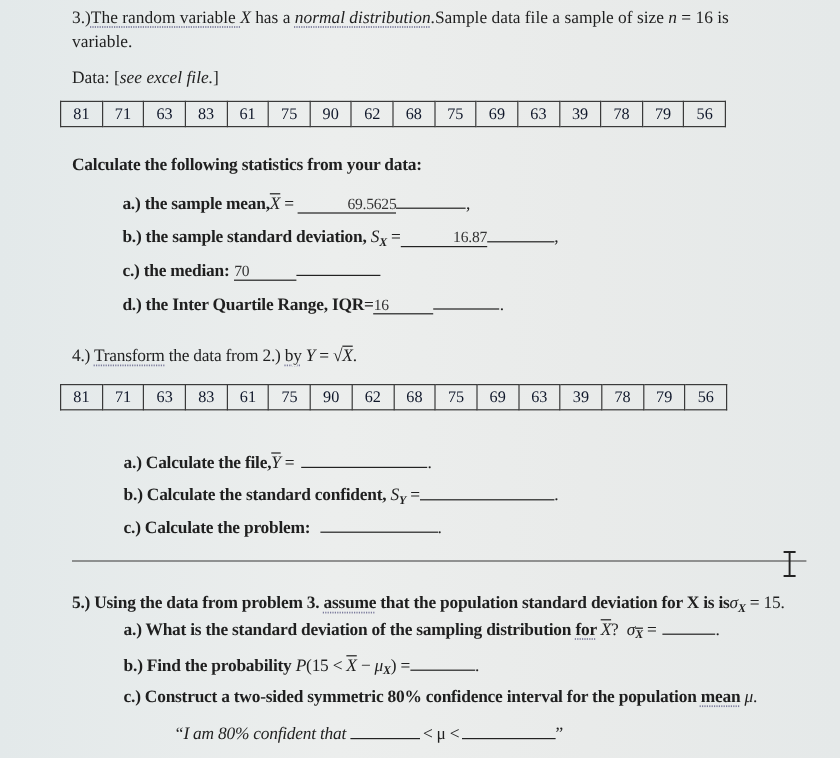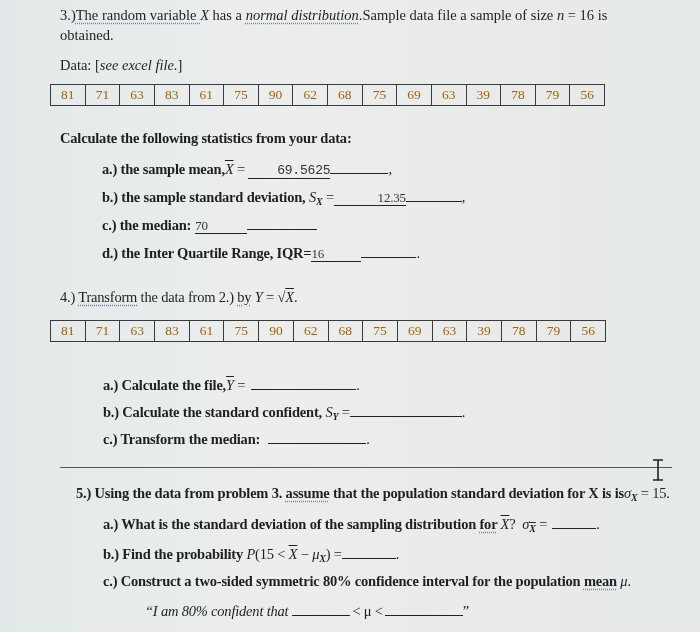--- a/index.html
+++ b/index.html
@@ -35,21 +35,21 @@
     }
     .dotted-ul {
       text-decoration: underline dotted #7b7b9c;
       text-underline-offset: 3px;
     }
     table.data {
       position: absolute;
       border-collapse: collapse;
       font-family: "Liberation Sans", sans-serif;
       font-size: 12.5px;
-      color: #a16207;
+      color: #0f172a;
     }
     table.data td {
       border: 1.3px solid #3a3a3a;
       height: 20px;
       text-align: center;
       padding: 0;
       font-family: "Liberation Serif", serif;
       font-size: 13.5px;
     }
     .hr {
@@ -67,21 +67,21 @@
       width: 14px;
       height: 22px;
     }
   </style>
 </head>
 <body>
 
 <div class="abs txt" style="left:60px; top:7px;">
   <span>3.)</span><span class="dotted-ul">The random variable </span><i class="m">X</i><span> has a </span><i class="m dotted-ul">normal distribution</i><span>.Sample data file a sample of size </span><i class="m">n</i><span> = 16 is</span>
 </div>
-<div class="abs txt" style="left:60px; top:27px;">obtained.</div>
+<div class="abs txt" style="left:60px; top:27px;">variable.</div>
 
 <div class="abs txt" style="left:60px; top:57px;">
   <span>Data: [</span><i class="m">see excel file.</i><span>]</span>
 </div>
 
 <table class="data" style="left:50px; top:84px; width:555px;">
   <tbody>
       <tr>
     <td>81</td>
     <td>71</td>
@@ -99,25 +99,25 @@
     <td>78</td>
     <td>79</td>
     <td>56</td>
   </tr>
 </tbody>
   </table>
 
 <div class="abs cond bold-ish" style="left:60px; top:130px; font-family:'Liberation Serif',serif;">Calculate the following statistics from your data:</div>
 
 <div class="abs cond bold-ish" style="left:102px; top:159px;">
-  <span>a.) the sample mean,</span><i class="m over" style="font-weight:400;">X</i><span style="font-weight:400;"> = </span><span class="blank" style="width:82px; text-align:right; font-weight:400;font-family:Liberation Mono, monospace;">69.5625</span><span class="blank" style="width:58px;"></span><span style="font-weight:400;">,</span>
+  <span>a.) the sample mean,</span><i class="m over" style="font-weight:400;">X</i><span style="font-weight:400;"> = </span><span class="blank" style="width:82px; text-align:right; font-weight:400;">69.5625</span><span class="blank" style="width:58px;"></span><span style="font-weight:400;">,</span>
 </div>
 
 <div class="abs cond bold-ish" style="left:102px; top:187px;">
-  <span>b.) the sample standard deviation, </span><i class="m" style="font-weight:400;">S</i><sub><i>X</i></sub><span style="font-weight:400;"> =</span><span class="blank" style="width:72px; text-align:right; font-weight:400;">12.35</span><span class="blank" style="width:56px;"></span><span style="font-weight:400;">,</span>
+  <span>b.) the sample standard deviation, </span><i class="m" style="font-weight:400;">S</i><sub><i>X</i></sub><span style="font-weight:400;"> =</span><span class="blank" style="width:72px; text-align:right; font-weight:400;">16.87</span><span class="blank" style="width:56px;"></span><span style="font-weight:400;">,</span>
 </div>
 
 <div class="abs cond bold-ish" style="left:102px; top:215px;">
   <span>c.) the median:</span><span class="blank" style="width:52px; text-align:left; font-weight:400; margin-left:4px;">70</span><span class="blank" style="width:70px;"></span>
 </div>
 
 <div class="abs cond bold-ish" style="left:102px; top:243px;">
   <span>d.) the Inter Quartile Range, IQR=</span><span class="blank" style="width:50px; text-align:left; font-weight:400;">16</span><span class="blank" style="width:55px;"></span><span style="font-weight:400;">.</span>
 </div>
 
@@ -150,30 +150,30 @@
 
 <div class="abs cond bold-ish" style="left:103px; top:375px;">
   <span>a.) Calculate the file,</span><i class="m over" style="font-weight:400;">Y</i><span style="font-weight:400;"> =</span><span class="blank" style="width:105px; margin-left:6px;"></span><span style="font-weight:400;">.</span>
 </div>
 
 <div class="abs cond bold-ish" style="left:103px; top:402px;">
   <span>b.) Calculate the standard confident, </span><i class="m" style="font-weight:400;">S</i><sub><i>Y</i></sub><span style="font-weight:400;"> =</span><span class="blank" style="width:112px;"></span><span style="font-weight:400;">.</span>
 </div>
 
 <div class="abs cond bold-ish" style="left:103px; top:429px;">
-  <span>c.) Transform the median:</span><span class="blank" style="width:98px; margin-left:8px;"></span><span style="font-weight:400;">.</span>
+  <span>c.) Calculate the problem:</span><span class="blank" style="width:98px; margin-left:8px;"></span><span style="font-weight:400;">.</span>
 </div>
 
 <div class="hr"></div>
 
 <svg class="ibeam" viewBox="0 0 14 22">
   <path d="M2 1 H12 M7 1 V21 M2 21 H12" stroke="#222" stroke-width="1.6" fill="none"></path>
 </svg>
 
-<div class="abs cond bold-ish" style="left:60px; top:485px;margin-left:16px;">
+<div class="abs cond bold-ish" style="left:60px; top:495px;">
   <span>5.)</span><span> Using the data from </span><b>problem 3</b><span>. </span><span class="dotted-ul">assume</span><span> that the population standard deviation for X is is</span><i class="m" style="font-weight:400;">σ</i><sub><i>X</i></sub><span style="font-weight:400;"> = 15.</span>
 </div>
 
 <div class="abs cond bold-ish" style="left:103px; top:514px;">
   <span>a.) What is the standard deviation of the sampling distribution </span><span class="dotted-ul">for</span> <i class="m over" style="font-weight:400;">X</i><span style="font-weight:400;">?</span>&nbsp;&nbsp;<i class="m" style="font-weight:400;">σ</i><sub><i class="over">X</i></sub><span style="font-weight:400;"> =</span><span class="blank" style="width:44px; margin-left:5px;"></span><span style="font-weight:400;">.</span>
 </div>
 
 <div class="abs cond bold-ish" style="left:103px; top:544px;">
   <span>b.) Find the probability </span><i class="m" style="font-weight:400;">P</i><span style="font-weight:400;">(15 &lt; </span><i class="m over" style="font-weight:400;">X</i><span style="font-weight:400;"> − </span><i class="m" style="font-weight:400;">μ</i><sub><i>X</i></sub><span style="font-weight:400;">) =</span><span class="blank" style="width:54px;"></span><span style="font-weight:400;">.</span>
 </div>

